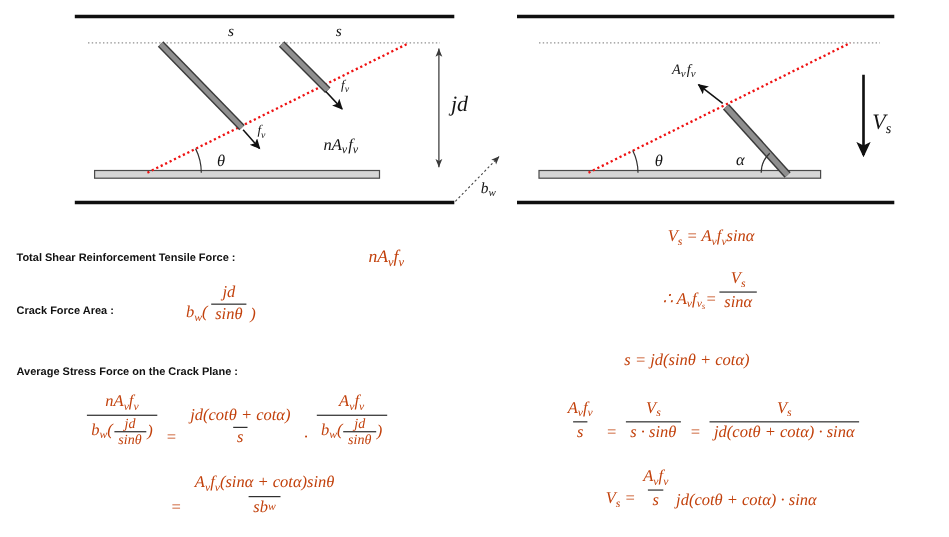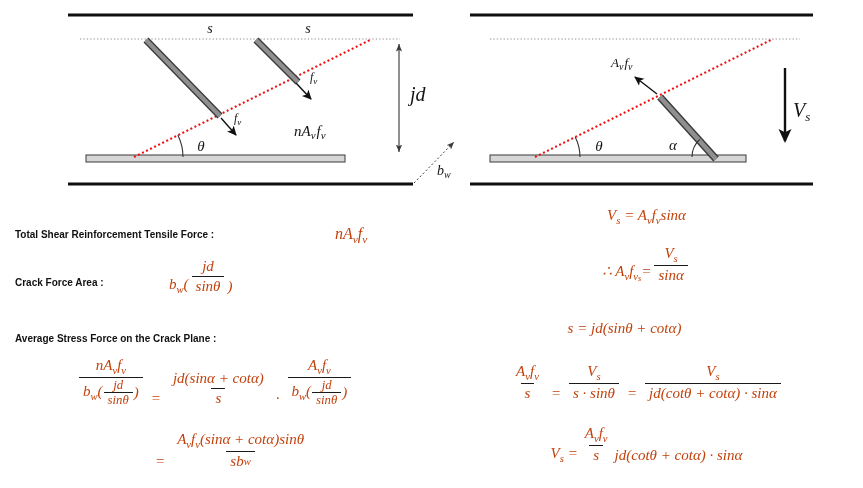--- a/index.html
+++ b/index.html
@@ -117,21 +117,21 @@
           <span class="num"><span>jd</span></span>
           <span class="den">
               <span>sinθ</span>
             </span>
         </span>
           <span><span>)</span></span>
       </span>
     </span>
     <span class="op"><span>=</span></span>
     <span class="frac">
-      <span class="num"><span>jd(sinα + cotα)</span></span>
+      <span class="num"><span>jd(cotθ + cotα)</span></span>
       <span class="den">
           <span>s</span>
         </span>
     </span>
     <span class="op"><span>·</span></span>
     <span class="frac">
       <span class="num"><span>A</span><span class="r-s1">v</span><span>f</span><span class="r-s1">v</span></span>
       <span class="den">
         <span><span>b</span><span class="r-s1">w</span><span>(</span></span>
           <span class="frac inner">

